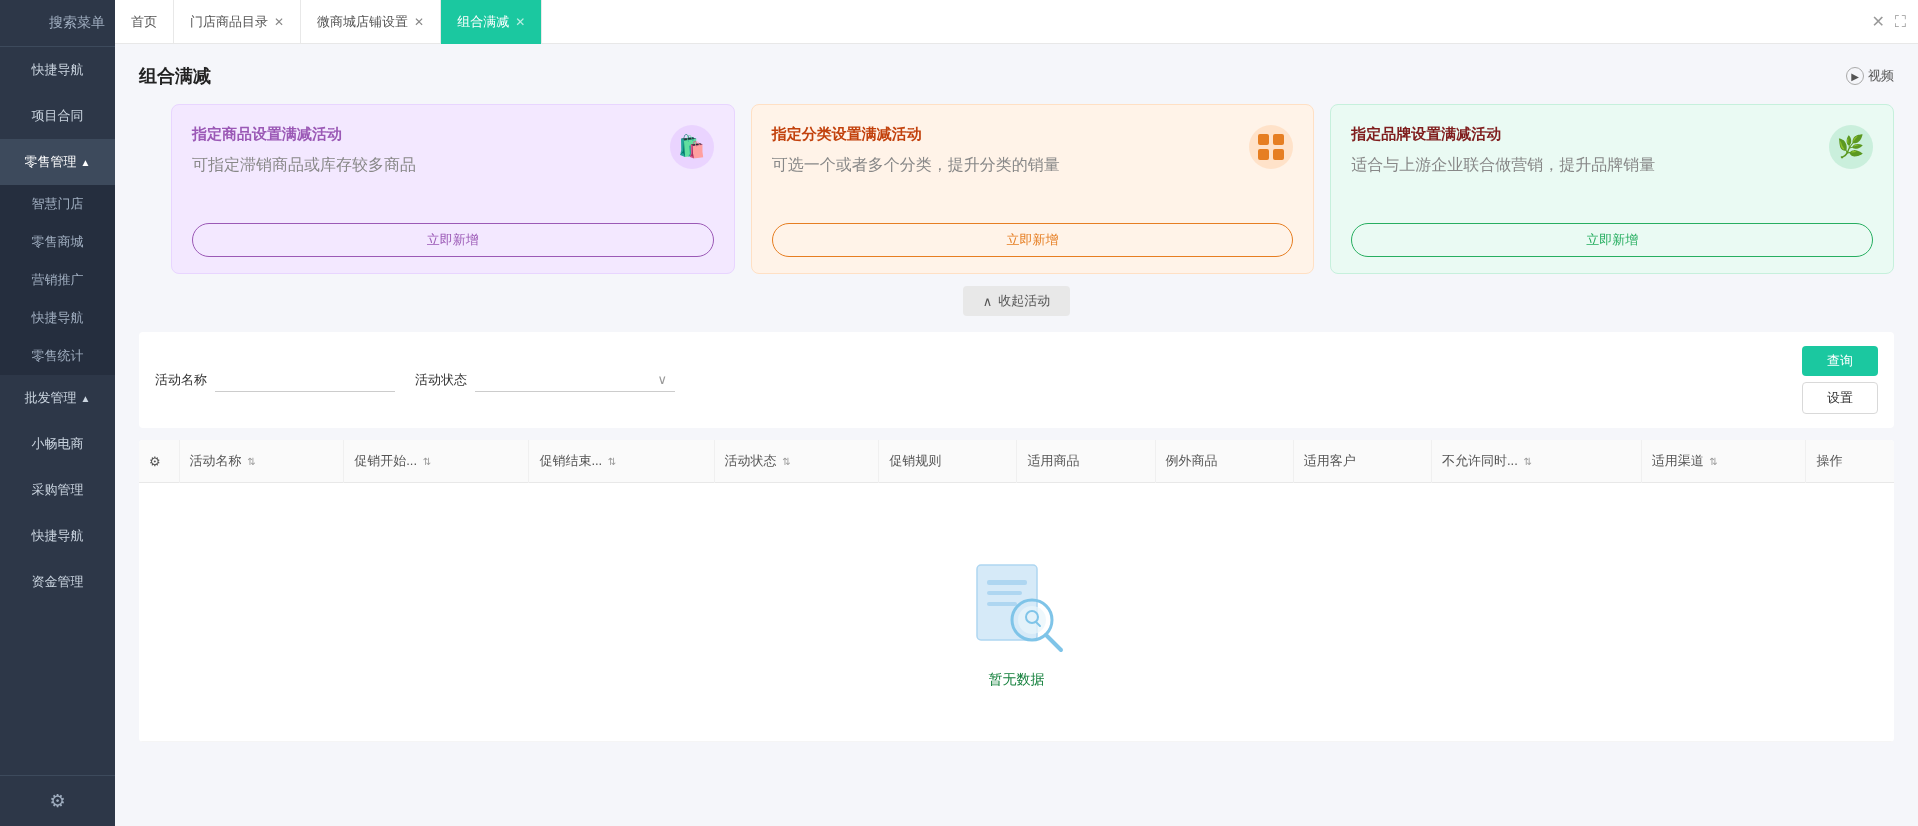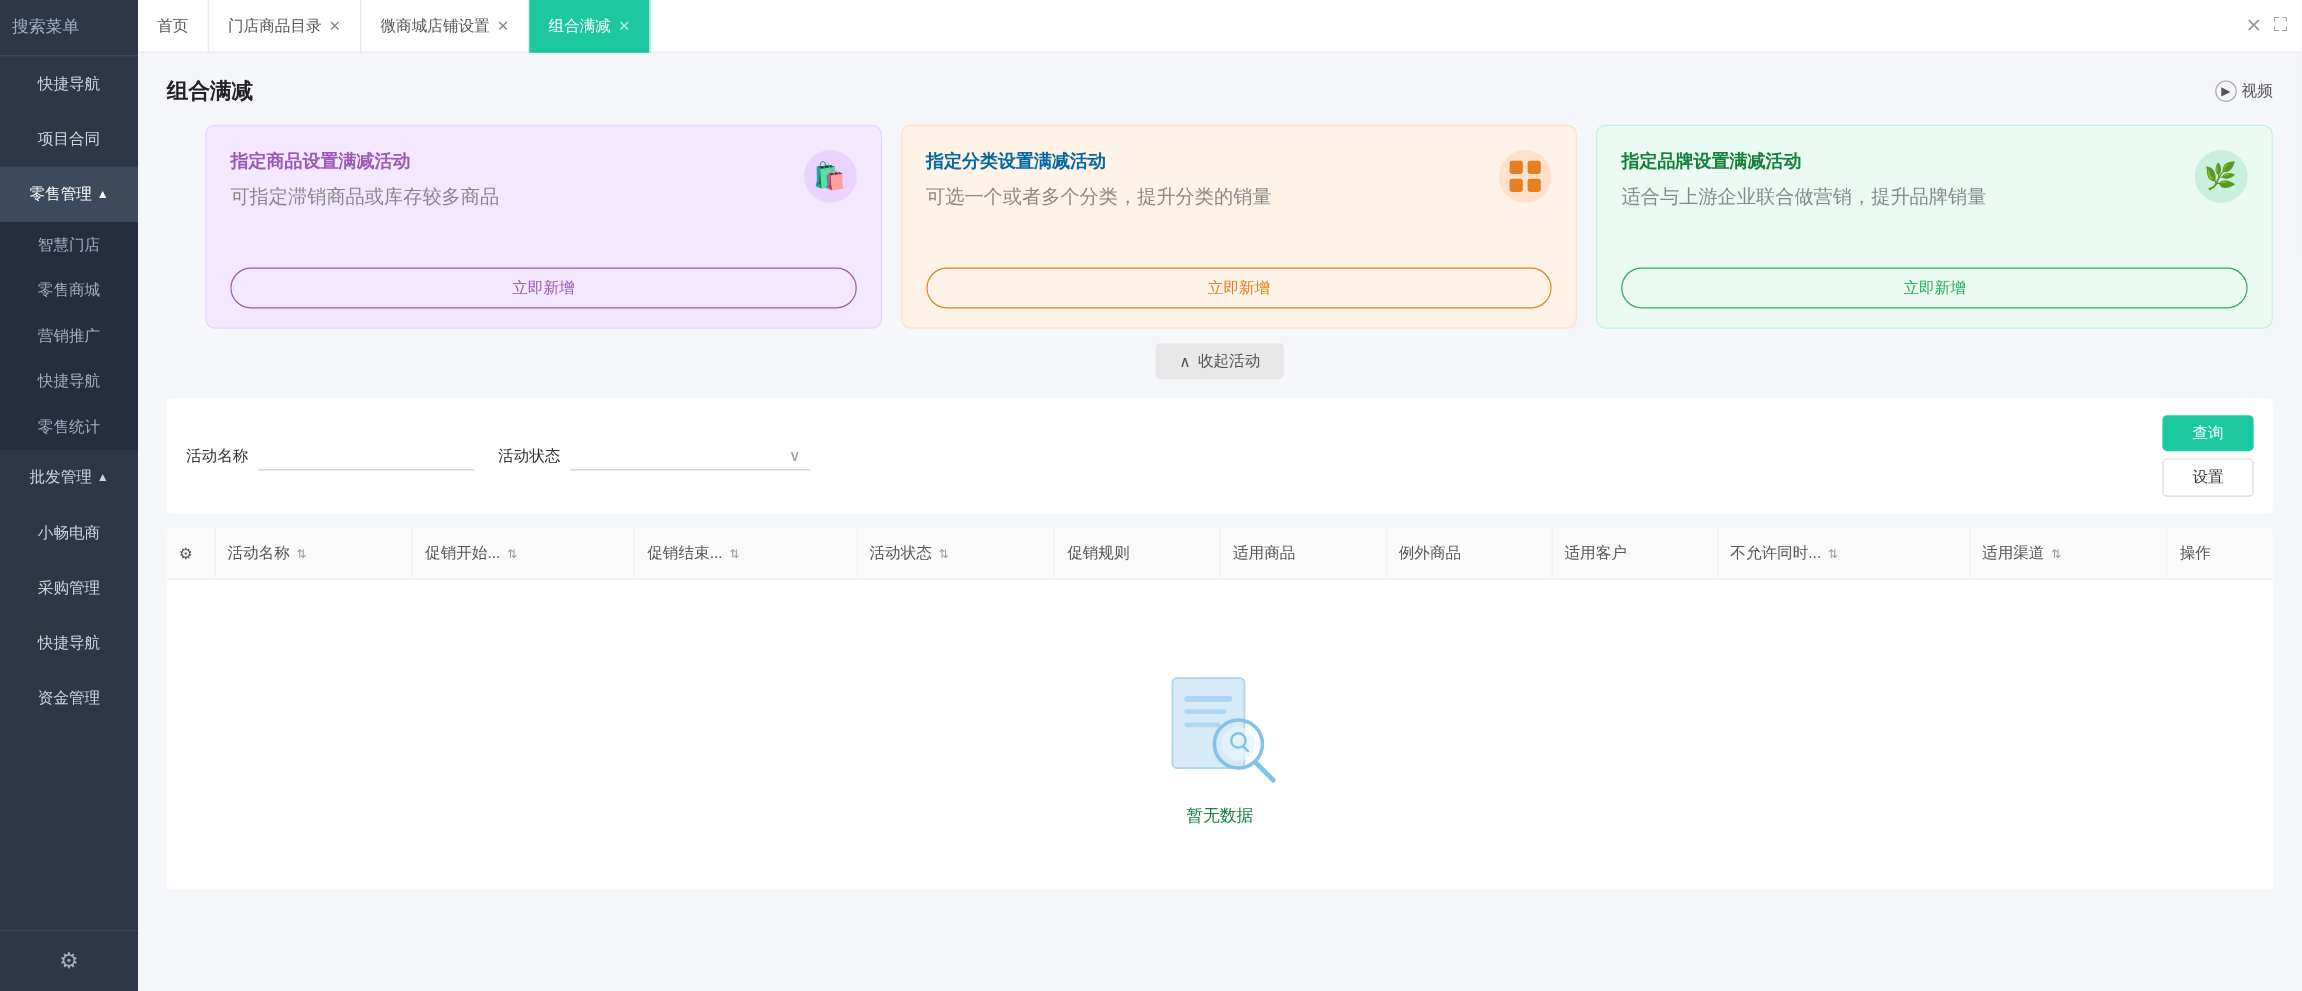--- a/index.html
+++ b/index.html
@@ -13,21 +13,21 @@
       display: flex;
       flex-direction: column;
       flex-shrink: 0;
       height: 100%;
     }
     .sidebar-search {
       padding: 14px 10px;
       font-size: 14px;
       color: #a0aec0;
       cursor: pointer;
-      text-align: left;
+      text-align: right;
       border-bottom: 1px solid #3d4a5c;
     }
     .sidebar-item {
       padding: 14px 10px;
       font-size: 13px;
       color: #cbd5e0;
       cursor: pointer;
       text-align: center;
       position: relative;
       display: flex;
@@ -155,22 +155,22 @@
     .card-purple { background: #f3e8ff; border: 1px solid #e8d5ff; }
     .card-orange { background: #fff3e8; border: 1px solid #ffe0c4; }
     .card-green { background: #eafaf3; border: 1px solid #c6f0dc; }
 
     .card-title {
       font-size: 15px;
       font-weight: bold;
       margin-bottom: 8px;
     }
     .card-purple .card-title { color: #9b59b6; }
-    .card-orange .card-title { color: #0369a1; }
-    .card-green .card-title { color: #15803d; }
+    .card-orange .card-title { color: #c2410c; }
+    .card-green .card-title { color: #7f1d1d; }
 
     .card-desc {
       font-size: 16px;
       color: #888;
       flex: 1;
       line-height: 1.6;
     }
     .card-icon {
       position: absolute;
       right: 20px;

